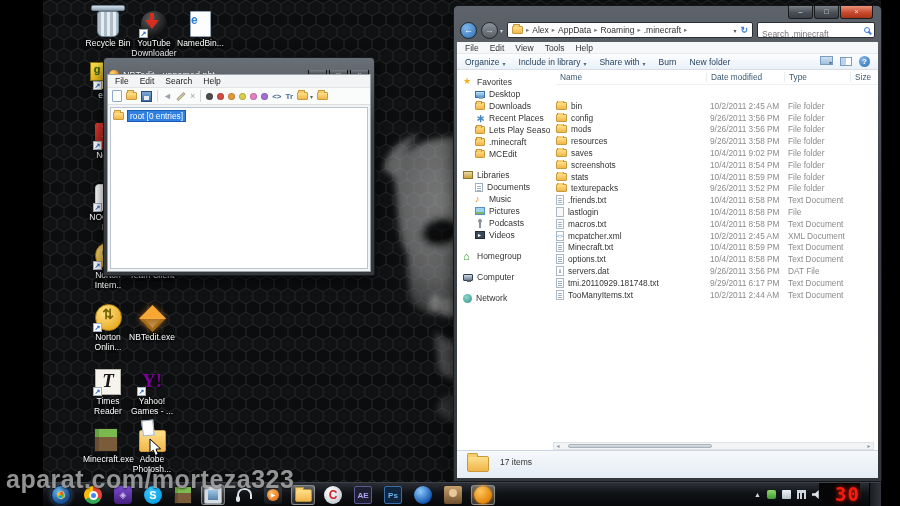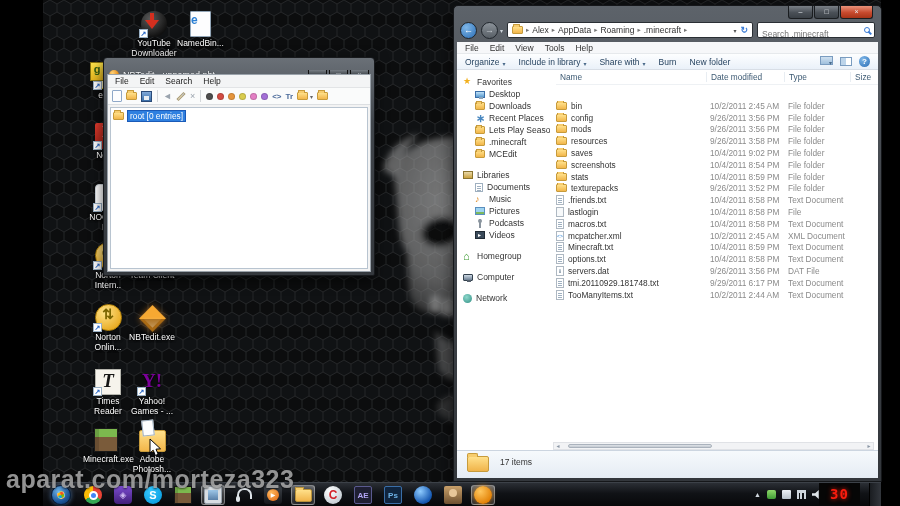--- a/index.html
+++ b/index.html
@@ -195,21 +195,21 @@
 .caret{color:#cfd6dd;font-size:7px}
 .trico{width:9px;height:9px;display:inline-block}
 .trico.t-green{background:linear-gradient(#8fd86a,#3f9c35);border-radius:2px}
 .trico.t-flag{background:linear-gradient(#eef2f6,#b9c2cb);border-radius:1px}
 .trico.t-net{background:linear-gradient(#cfd6dd 0 3px,transparent 3px),linear-gradient(90deg,#cfd6dd 0 2px,transparent 2px 3.5px,#cfd6dd 3.5px 5.5px,transparent 5.5px 7px,#cfd6dd 7px)}
 .trico.t-vol{background:#dfe5ea;clip-path:polygon(0 35%,35% 35%,75% 0,75% 100%,35% 65%,0 65%)}
 .clock{width:38px;text-align:center;color:#e8ecf0;font-size:7px;line-height:8px}
 .showdesk{position:absolute;right:0;top:0;bottom:0;width:12px;background:linear-gradient(90deg,#1a1d21,#32363c);border-left:1px solid #000}
 
 .watermark{position:absolute;left:6px;top:465px;z-index:11;font-size:25px;font-weight:bold;letter-spacing:.5px;color:rgba(178,178,178,.82);text-shadow:0 1px 2px rgba(0,0,0,.55);white-space:nowrap}
-.rec-timer{position:absolute;left:819px;top:483px;width:41px;height:22px;z-index:12;background:#060606;color:#fa1c0e;font-family:"DejaVu Sans Mono",monospace;font-weight:bold;font-size:14px;line-height:22px;text-align:center;letter-spacing:1px;text-shadow:0 0 5px rgba(255,30,10,.9)}
+.rec-timer{position:absolute;left:819px;top:483px;width:41px;height:22px;z-index:12;background:#060606;color:#fa1c0e;font-family:"DejaVu Sans Mono",monospace;font-weight:bold;font-size:19px;line-height:22px;text-align:right;letter-spacing:1px;text-shadow:0 0 5px rgba(255,30,10,.9)}
 .cursor{position:absolute;left:149px;top:438px;z-index:13}
 </style>
 </head>
 <body>
 
 <div class="stage">
 
   <div class="desktop">
     <svg class="wall" width="838" height="506">
       <defs>
@@ -239,20 +239,26 @@
           <rect x="412" y="301" width="9" height="17" rx="2"></rect>
           <rect x="424" y="301" width="9" height="16" rx="2"></rect>
           <rect x="436" y="299" width="9" height="15" rx="2"></rect>
         </g>
         <path d="M392 330 C400 344 430 348 448 338 L452 372 C440 388 408 386 396 370 Z" fill="#8f8f8f" opacity="0.75"></path>
         <ellipse cx="420" cy="408" rx="26" ry="14" fill="#6f6f6f" opacity="0.6"></ellipse>
       </g>
       <rect width="838" height="506" fill="url(#hex)" opacity="0.38"></rect>
     </svg>
 
+    <div class="dicon i-recycle">
+      <div class="art">
+          <div class="art-recycle"></div>
+        </div>
+      <div class="lbl">Recycle Bin</div>
+    </div>
     <div class="dicon i-youtube">
       <div class="art">
           <div class="art-youtube"></div>
           <span class="sc"></span>
         </div>
       <div class="lbl">YouTube Downloader</div>
     </div>
     <div class="dicon i-named">
       <div class="art">
           <div class="art-named"></div>

